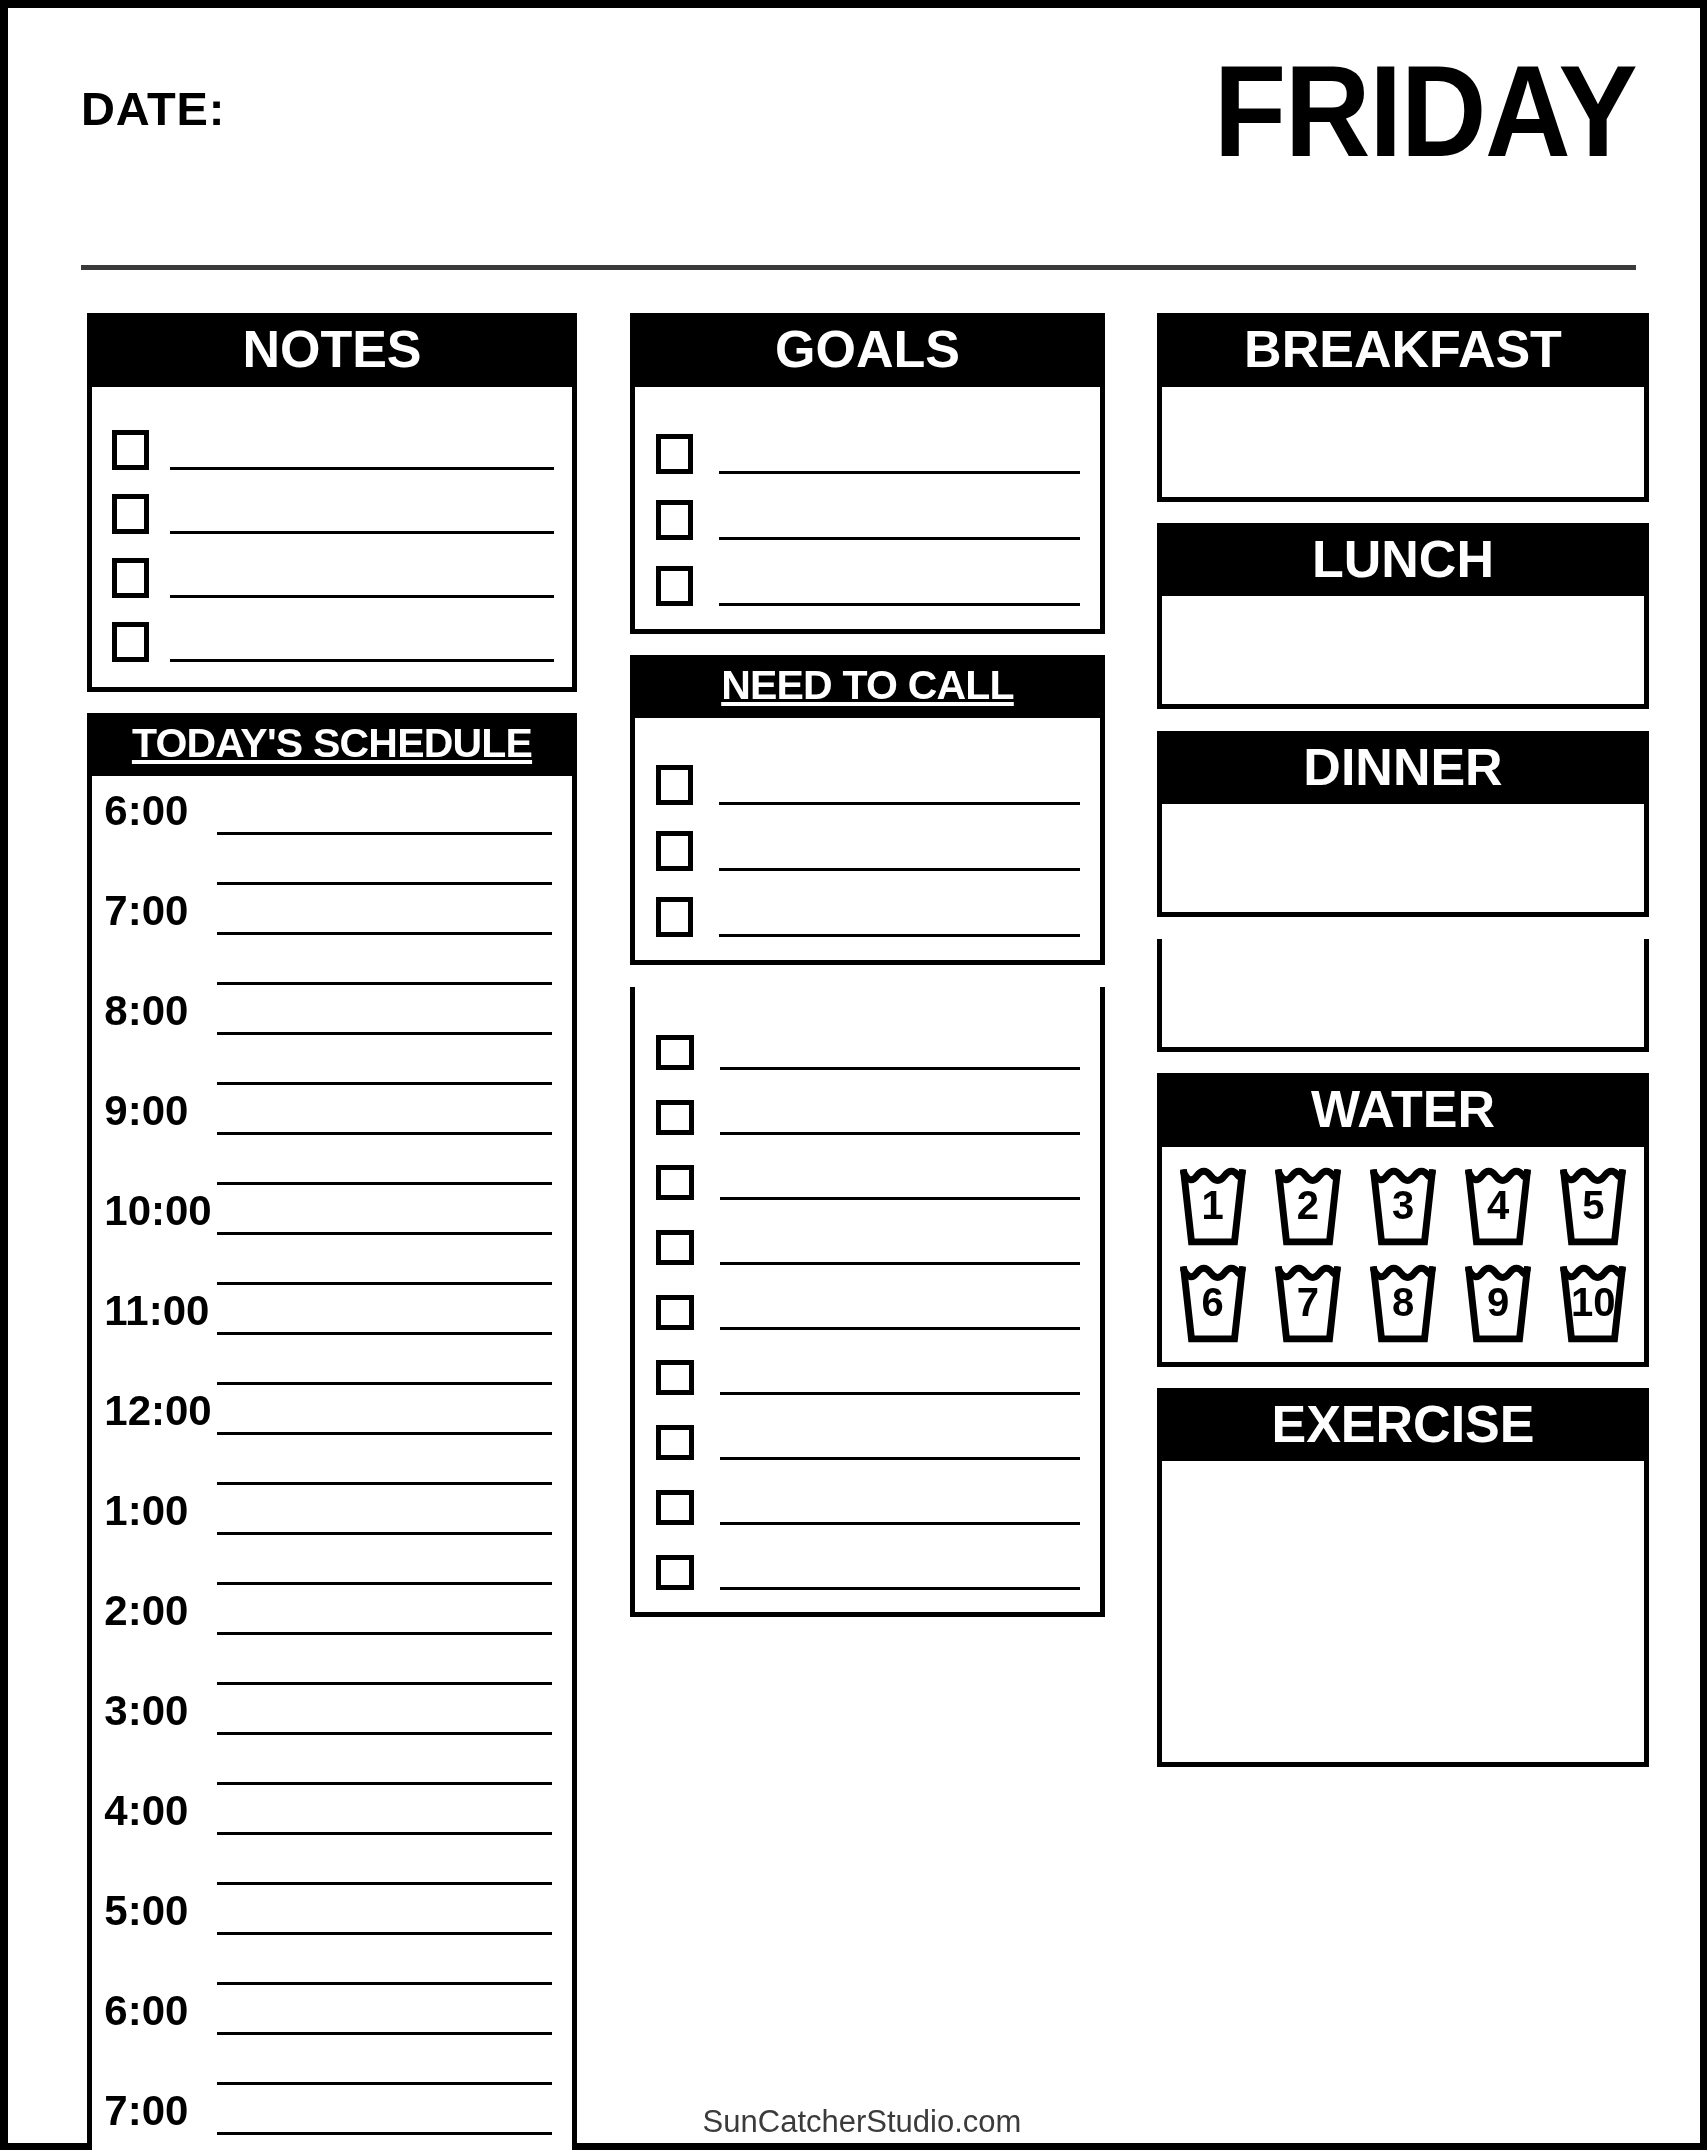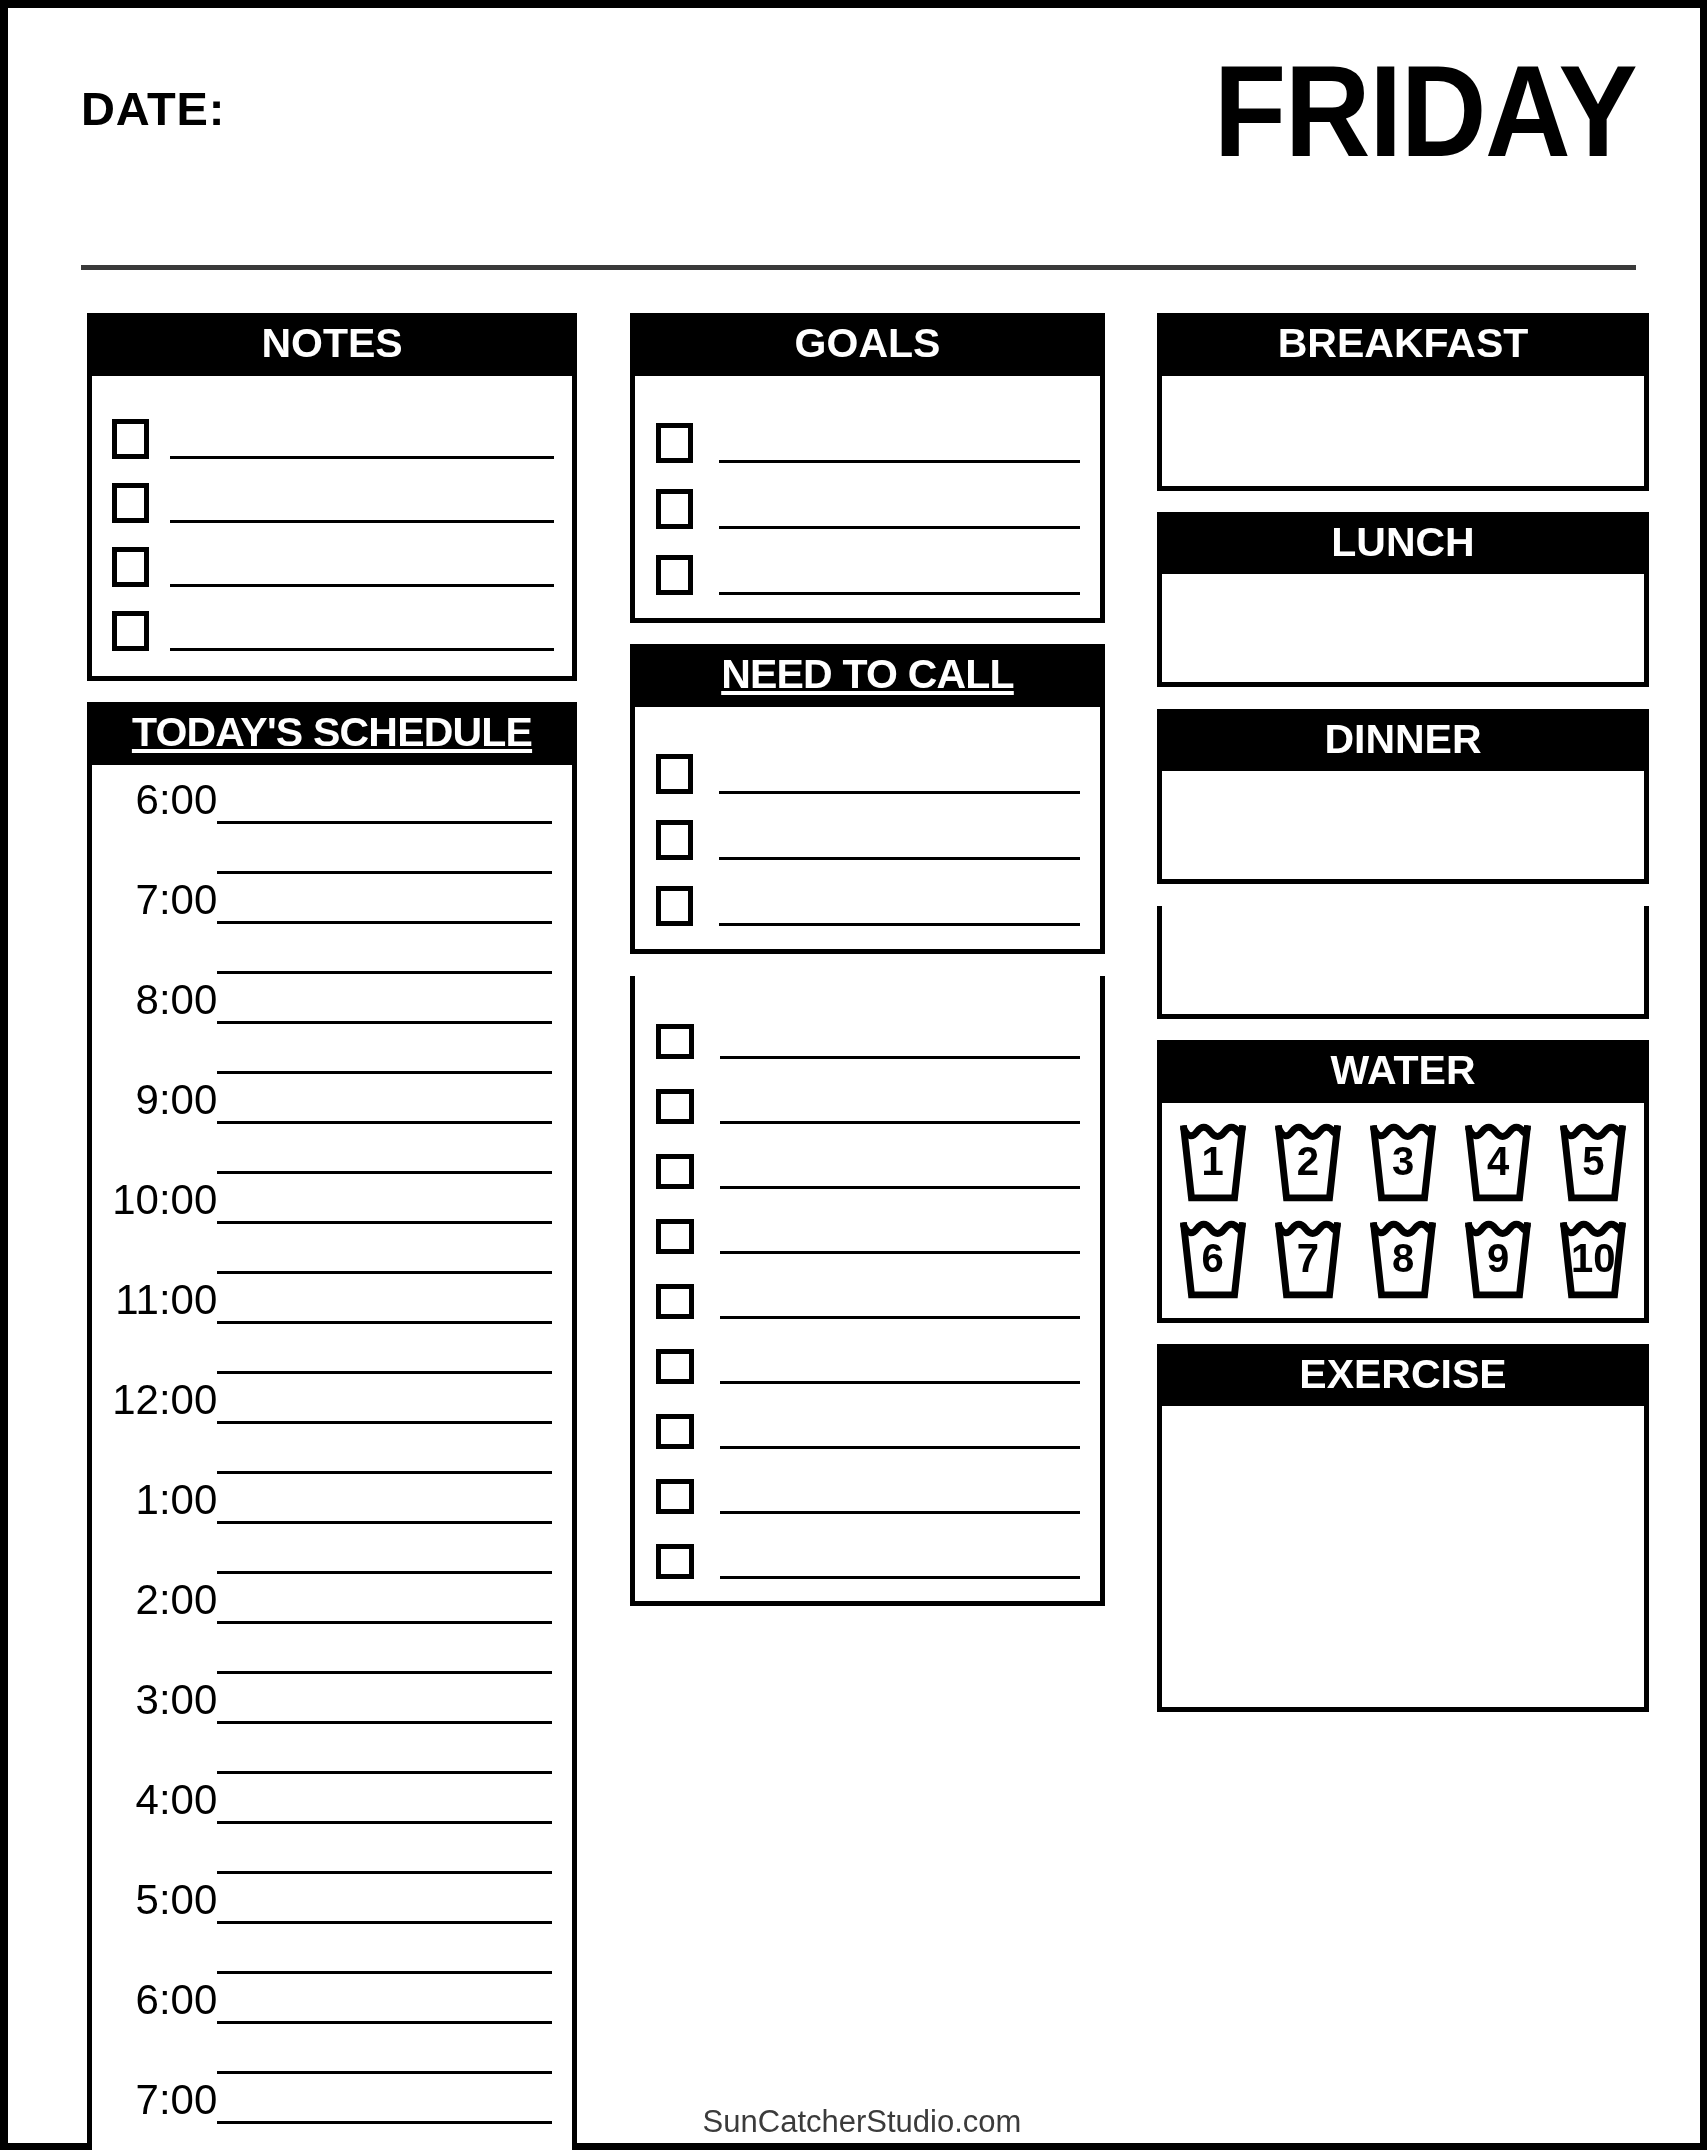--- a/index.html
+++ b/index.html
@@ -79,21 +79,21 @@
     position: relative;
     width: 100%;
     box-sizing: border-box;
     margin-bottom: 21.4px;
   }
   .box-head {
     background: #000;
     color: #fff;
     text-align: center;
     font-weight: 700;
-    font-size: 41px;
+    font-size: 52px;
     line-height: 1;
     padding: 10px 0 11.5px 0;
     letter-spacing: 0px;
     box-sizing: border-box;
     width: 100%;
   }
   .box-head.wide {
     font-size: 41px;
     letter-spacing: -0.8px;
     text-decoration: underline;
@@ -156,23 +156,23 @@
     box-sizing: border-box;
   }
   .sched-row {
     display: flex;
     align-items: flex-end;
     height: 50px;
   }
   .sched-time {
     width: 113px;
     flex: 0 0 113px;
-    text-align: right;
+    text-align: left;
     font-size: 42px;
-    font-weight: 400;
+    font-weight: 700;
     line-height: 1;
     padding-bottom: 4.6px;
     font-family: "Liberation Sans", sans-serif;
   }
   .sched-line {
     flex: 1 1 auto;
     height: 0;
     border-bottom: 3.8px solid #000;
     margin-bottom: 1.5px;
   }

